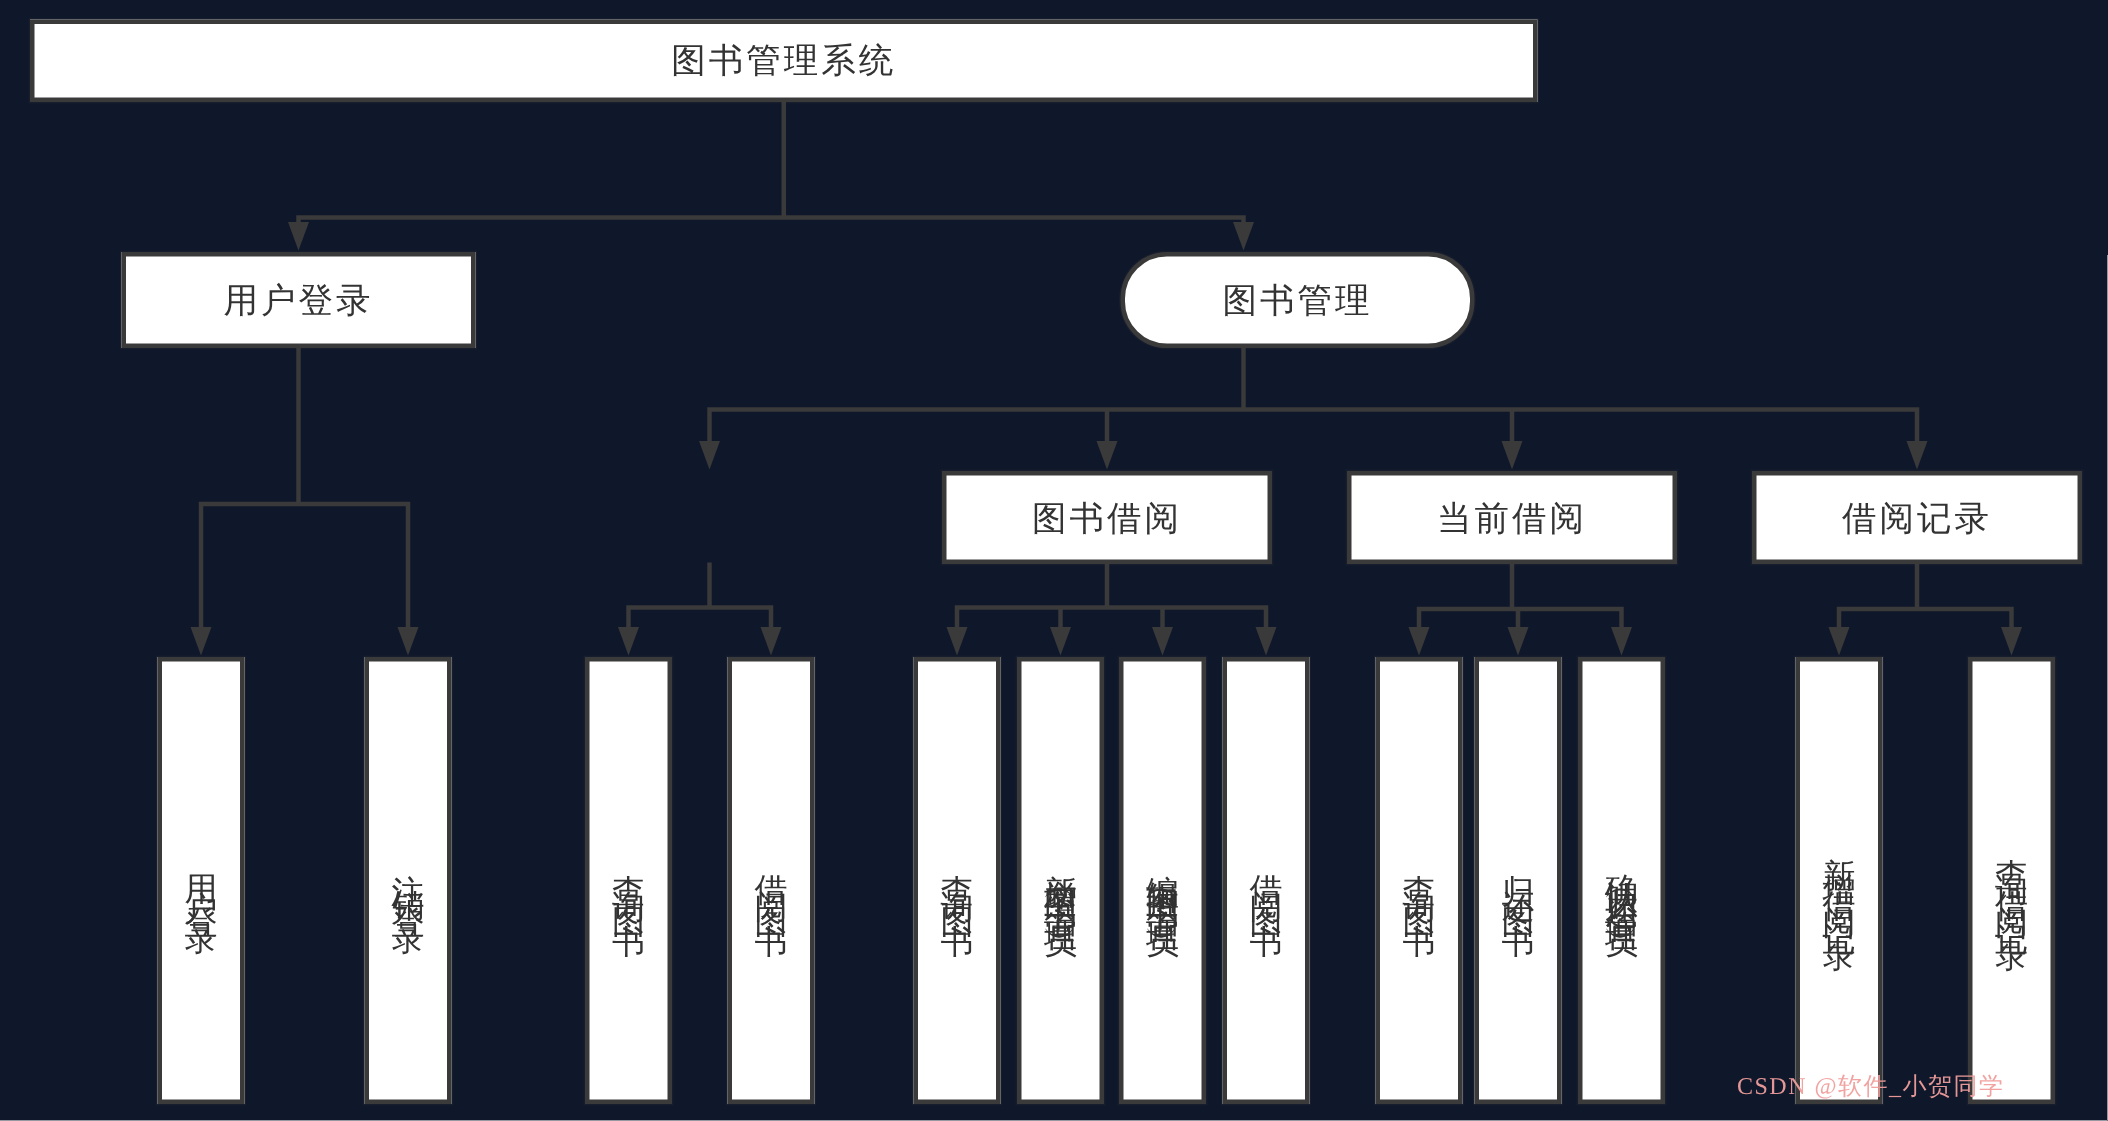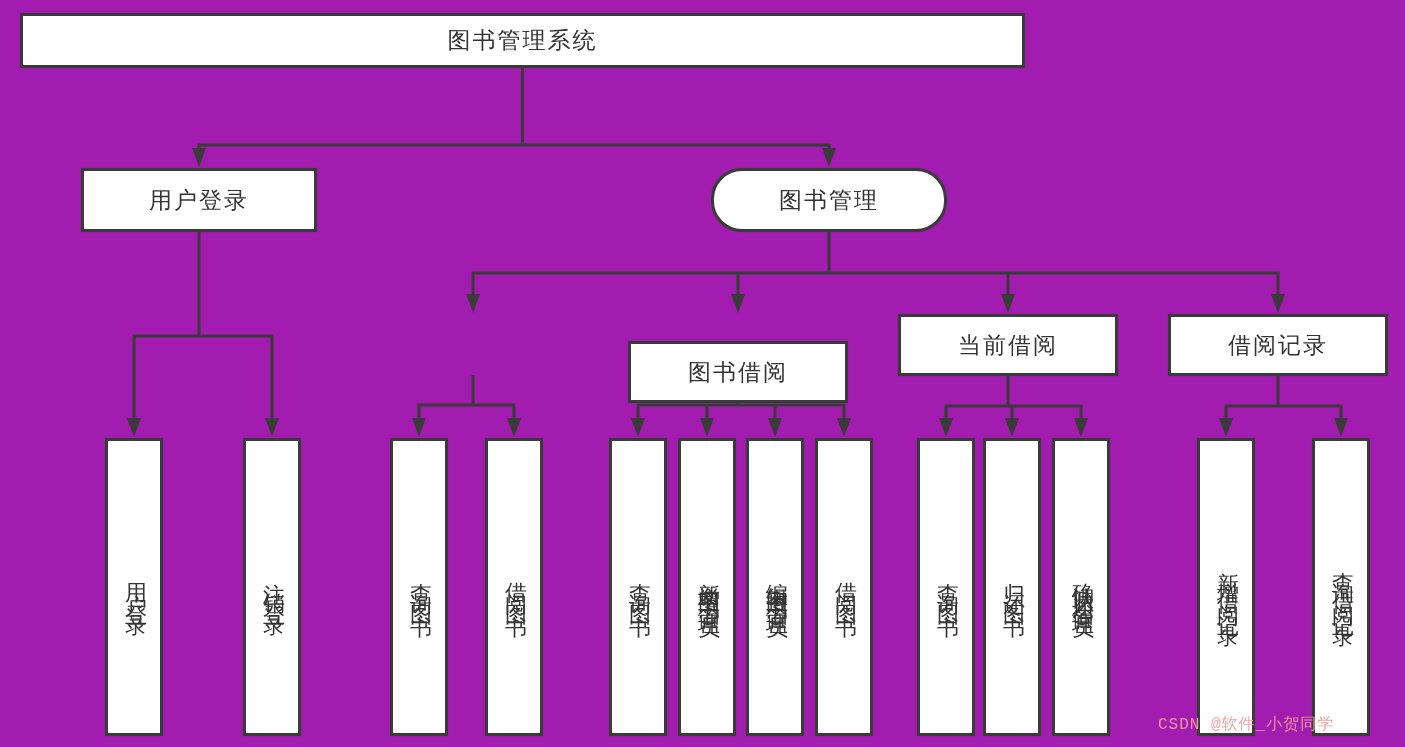--- a/index.html
+++ b/index.html
@@ -1,18 +1,18 @@
 <!DOCTYPE html>
 <html><head>
 <meta charset="utf-8">
 <style>
   html,body{margin:0;padding:0;background:#ffffff;}
   .canvas{
-    position:relative;width:1405px;height:747px;background:#a21caf;
-    font-family:Liberation Mono, monospace;overflow:hidden;
+    position:relative;width:1405px;height:747px;background:#0f172a;
+    font-family:Liberation Serif, serif;overflow:hidden;
   }
   .wires{position:absolute;left:0;top:0;z-index:1;}
   .node{
     position:absolute;z-index:2;background:#ffffff;
     border:3px solid #3a3a3a;box-sizing:border-box;
     display:flex;align-items:center;justify-content:center;
     color:#333333;font-size:23px;letter-spacing:2px;
     box-shadow:0 0 0 1px rgba(70,70,70,0.12);
   }
   .leaf{font-size:22px;letter-spacing:0;}
@@ -65,25 +65,25 @@
     </g>
   </svg>
 
   <div class="node" style="left:20px;top:13px;width:1005px;height:55px;">
     <span>图书管理系统</span>
   </div>
 
   <div class="node" style="left:81px;top:168px;width:236px;height:64px;">
     <span>用户登录</span>
   </div>
-  <div class="node" style="left:711px;top:168px;width:236px;height:64px;border-radius:31px;">
+  <div class="node" style="left:747px;top:168px;width:236px;height:64px;border-radius:31px;">
     <span>图书管理</span>
   </div>
 
-  <div class="node" style="left:628px;top:314px;width:220px;height:62px;margin-top:27px;">
+  <div class="node" style="left:628px;top:314px;width:220px;height:62px;">
     <span>图书借阅</span>
   </div>
   <div class="node" style="left:898px;top:314px;width:220px;height:62px;">
     <span>当前借阅</span>
   </div>
   <div class="node" style="left:1168px;top:314px;width:220px;height:62px;text-align:right;">
     <span>借阅记录</span>
   </div>
 
   <div class="node leaf" style="left:105px;top:438px;width:58px;height:298px;">

